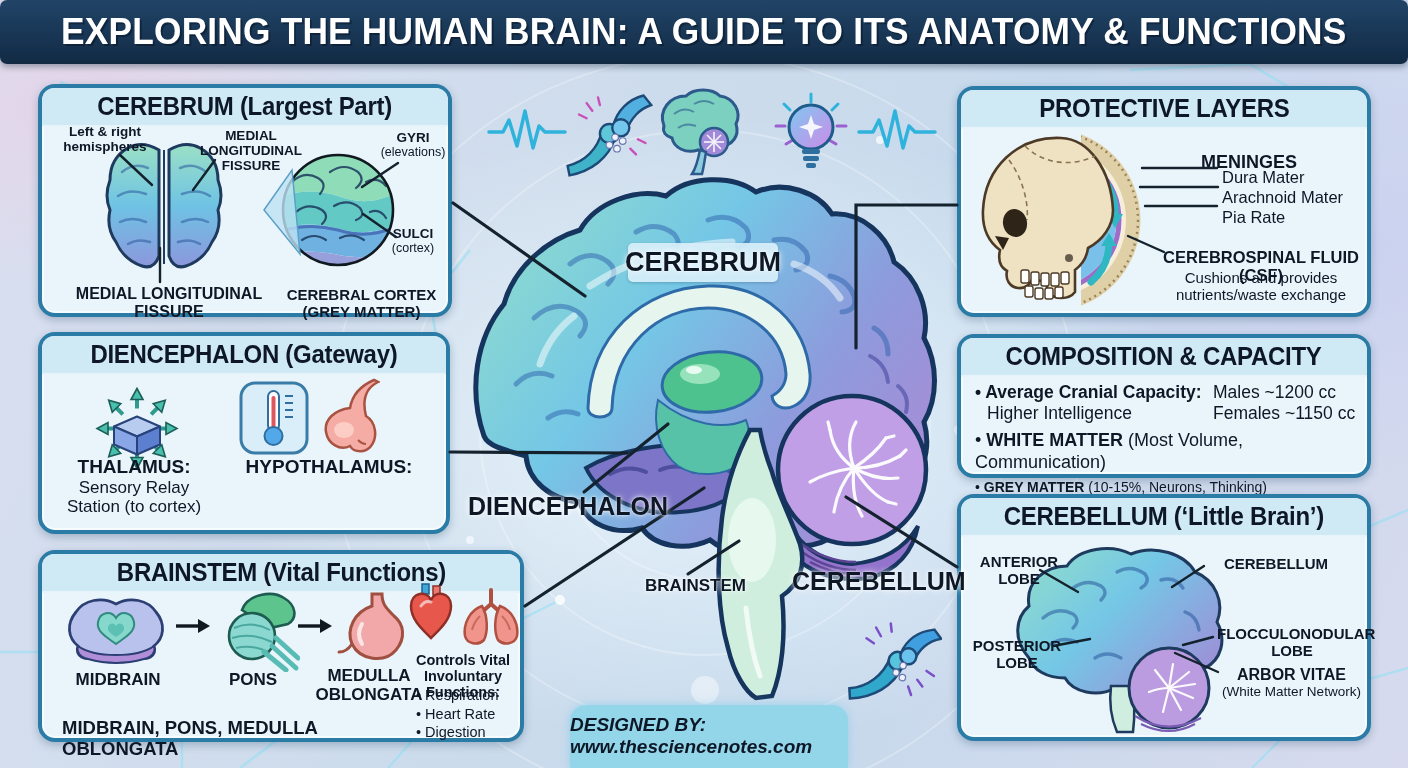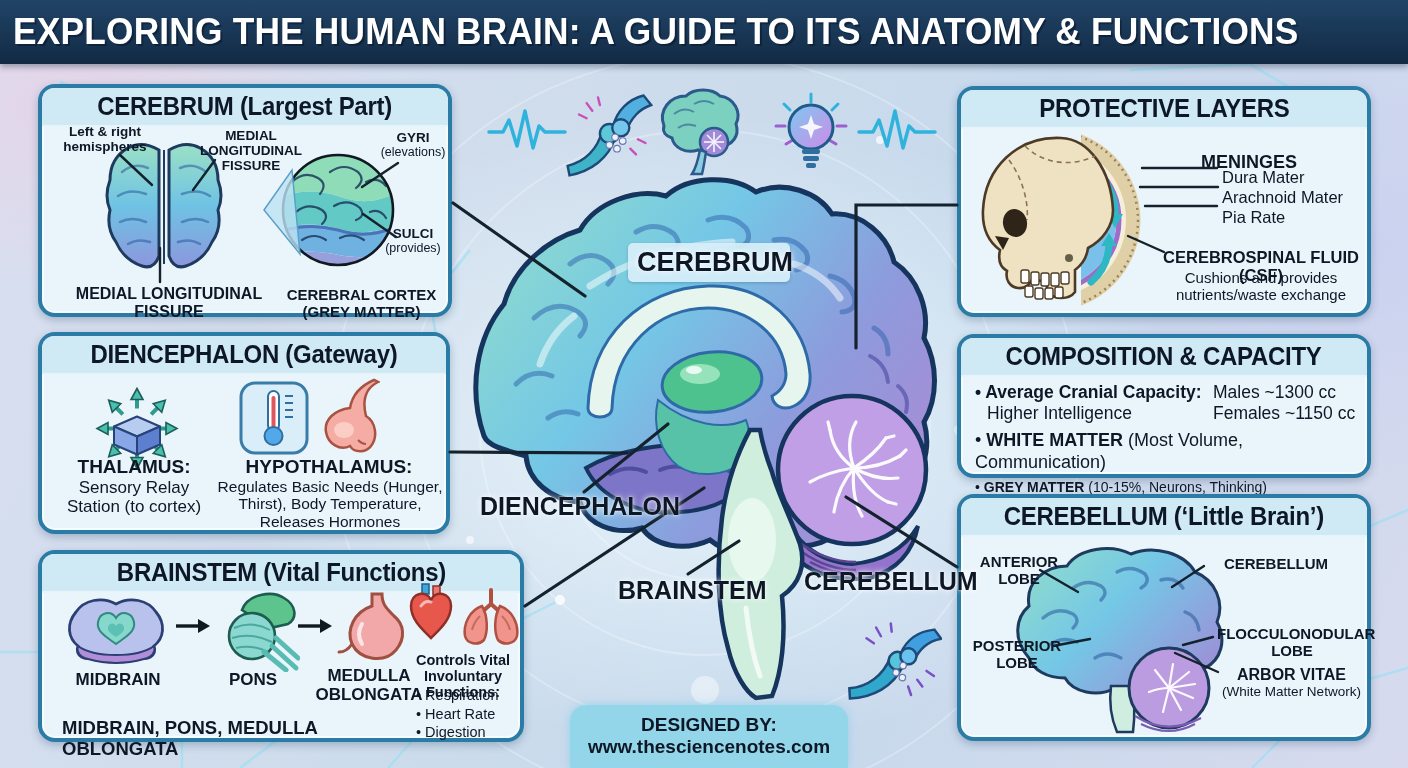--- a/index.html
+++ b/index.html
@@ -10,47 +10,47 @@
       radial-gradient(420px 260px at 6% 14%, rgba(238,205,226,.55), transparent 70%),
       radial-gradient(520px 320px at 97% 32%, rgba(198,202,242,.5), transparent 72%),
       radial-gradient(640px 420px at 50% 56%, rgba(238,250,255,.85), transparent 75%),
       linear-gradient(115deg,#dadff0,#cddcec 40%,#c6d9ec 62%,#d7daee);
   }
   svg{display:block}
   .abs{position:absolute}
   
   .titlebar{position:absolute;left:0;top:0;width:1408px;height:64px;z-index:8;
     background:linear-gradient(180deg,#214467 0%,#16324f 70%,#122a44 100%);
-    display:flex;align-items:center;justify-content:flex-start;
-    box-shadow:0 3px 6px rgba(10,30,50,.35);}
+    display:flex;align-items:center;justify-content:center;
+    box-shadow:0 3px 6px rgba(10,30,50,.35);border-radius:7px;}
   .titlebar h1{margin:0;color:#fff;font-size:36px;font-weight:700;white-space:nowrap;
     letter-spacing:.2px;transform:scaleX(.98);
     text-shadow:2px 2px 0 rgba(5,15,30,.45);}
   
   .panel{position:absolute;box-sizing:border-box;border:4px solid #2a7ca6;border-radius:17px;
     background:#eaf5fb;z-index:5;box-shadow:0 3px 8px rgba(25,60,95,.28), inset 0 0 0 2px rgba(255,255,255,.55);}
   .panel-head{position:absolute;left:0;right:0;top:0;height:37px;background:#cfe9f5;
     border-radius:12px 12px 0 0;border-bottom:2px solid #e7f4fa;
     display:flex;align-items:center;justify-content:center;}
   .panel-head span{font-weight:700;font-size:25px;letter-spacing:-.3px;transform:scaleX(.96);white-space:nowrap;}
   .lbl{position:absolute;font-weight:700;text-align:center;line-height:1.12;color:#0d1726;}
   .lbl .sub{font-weight:400;display:block;}
   .plain{font-weight:400;}
   .left{text-align:left;}
   
   .blt::before{content:"• ";}
   
   .center-lbl{position:absolute;z-index:7;font-weight:700;text-align:right;
-    text-shadow:0 0 6px rgba(255,255,255,.9),0 0 2px rgba(255,255,255,.9);padding-left:12px;}
+    text-shadow:0 0 6px rgba(255,255,255,.9),0 0 2px rgba(255,255,255,.9);}
   .cerebrum-box{background:rgba(214,238,249,.93);border-radius:5px;box-shadow:0 1px 3px rgba(20,50,80,.25);
     display:flex;align-items:center;justify-content:center;}
   
   .designed{position:absolute;left:570px;top:705px;width:278px;height:63px;z-index:7;
-    background:#93d6e9;border-radius:16px 16px 0 0;text-align:center;
-    box-shadow:0 0 10px rgba(120,200,230,.6);}
+    background:#93d6e9;border-radius:16px 16px 0 0;text-align:left;
+    box-shadow:0 0 10px rgba(120,200,230,.6);font-style:italic;}
   .designed .l1{font-weight:700;font-size:19px;margin-top:9px;}
   .designed .l2{font-weight:700;font-size:19px;}
   .z3{z-index:3}.z4{z-index:4}.z6{z-index:6;pointer-events:none}
 </style>
 </head>
 <body>
 
 <div class="stage">
 
   <svg class="abs" style="left:0;top:0;z-index:1" width="1408" height="768" viewBox="0 0 1408 768">
@@ -307,21 +307,21 @@
       <circle cx="60" cy="64" r="55" fill="none" stroke="#101820" stroke-width="2.6"></circle>
     </svg>
     <div class="lbl" style="left:8px;top:36px;width:110px;font-size:13.5px">Left &amp; right hemispheres</div>
     <div class="lbl" style="left:144px;top:40px;width:130px;font-size:13.5px">MEDIAL LONGITUDINAL FISSURE</div>
     <div class="lbl" style="left:330px;top:42px;width:82px;font-size:13.5px">
       <span>GYRI</span>
       <span class="sub" style="font-size:12.5px">(elevations)</span>
     </div>
     <div class="lbl" style="left:330px;top:138px;width:82px;font-size:13.5px">
       <span>SULCI</span>
-      <span class="sub" style="font-size:12.5px">(provides)</span>
+      <span class="sub" style="font-size:12.5px">(cortex)</span>
     </div>
     <div class="lbl" style="left:32px;top:197px;width:190px;font-size:16px">MEDIAL LONGITUDINAL FISSURE</div>
     <div class="lbl" style="left:232px;top:199px;width:175px;font-size:15px">
       <span>CEREBRAL CORTEX</span>
       <span class="sub" style="font-weight:700">(GREY MATTER)</span>
     </div>
   </section>
 
   <section class="panel" style="left:38px;top:332px;width:412px;height:202px">
     <div class="panel-head">
@@ -381,21 +381,20 @@
         </g>
     </svg>
     <svg class="abs" style="left:272px;top:40px" width="66" height="80" viewBox="0 0 66 80">
       <path d="M60,4 C46,10 38,20 36,32 C20,34 10,44 12,56 C14,68 26,75 36,70 C40,77 52,77 57,70 C64,61 62,46 52,40 C48,24 52,12 64,6 Z" fill="#f4aca4" stroke="#a85242" stroke-width="2.5"></path>
       <ellipse cx="30" cy="54" rx="10" ry="8" fill="#fcd0c8" opacity=".9"></ellipse>
       <path d="M44,64 q4,4 8,4" fill="none" stroke="#a85242" stroke-width="2"></path>
     </svg>
     <div class="lbl" style="left:12px;top:120px;width:160px;font-size:19px">THALAMUS:</div>
     <div class="lbl plain" style="left:12px;top:142px;width:160px;font-size:17px">Sensory Relay Station (to cortex)</div>
     <div class="lbl" style="left:176px;top:120px;width:222px;font-size:19px">HYPOTHALAMUS:</div>
-    <div class="lbl plain" style="left:172px;top:142px;width:232px;font-size:15.5px">Regulates Basic Needs (Hunger, Thirst), Body Temperature, Releases Hormones</div>
   </section>
 
   <section class="panel" style="left:38px;top:550px;width:486px;height:192px">
     <div class="panel-head">
       <span>BRAINSTEM (Vital Functions)</span>
     </div>
     <svg class="abs" style="left:22px;top:40px" width="104" height="70" viewBox="0 0 104 70">
       <path d="M52,10 C38,2 20,6 12,18 C2,30 4,44 14,52 C10,62 22,68 30,62 C40,68 64,68 74,62 C82,68 94,62 90,52 C100,44 102,30 92,18 C84,6 66,2 52,10 Z" fill="#b9c2ec" stroke="#2c3f74" stroke-width="2.8"></path>
       <path d="M14,52 C30,64 74,64 90,52 C92,58 88,63 80,65 C62,70 42,70 24,65 C16,63 12,58 14,52 Z" fill="#b18fd8" stroke="#2c3f74" stroke-width="2"></path>
       <path d="M52,24 C47,16 36,18 34,28 C32,38 44,44 52,50 C60,44 72,38 70,28 C68,18 57,16 52,24 Z" fill="#86d8cc" stroke="#2f8a80" stroke-width="2"></path>
@@ -503,21 +502,21 @@
     <div class="lbl plain" style="left:200px;top:180px;width:200px;font-size:15px">Cushions and provides nutrients/waste exchange</div>
   </section>
 
   <section class="panel" style="left:957px;top:334px;width:414px;height:144px">
     <div class="panel-head">
       <span>COMPOSITION &amp; CAPACITY</span>
     </div>
     <div class="abs" style="left:14px;top:44px;width:386px;font-size:17.5px;line-height:1.18">
       <div style="display:grid;grid-template-columns:238px auto">
         <span class="blt" style="font-weight:700"><span>Average Cranial Capacity:</span></span>
-        <span>Males ~1300 cc</span>
+        <span>Males ~1200 cc</span>
       </div>
       <div style="display:grid;grid-template-columns:226px auto;padding-left:12px">
         <span>Higher Intelligence</span>
         <span>Females ~1150 cc</span>
       </div>
       <div class="blt" style="margin-top:7px;font-size:18px">
         <span style="font-weight:700">WHITE MATTER</span>
         <span class="plain" style="font-weight:400">(Most Volume, Communication)</span>
       </div>
       <div class="blt" style="margin-top:6px;font-size:14px">
@@ -601,21 +600,21 @@
       <line x1="1040" y1="570" x2="1078" y2="592"></line>
       <line x1="1204" y1="566" x2="1172" y2="587"></line>
       <line x1="1053" y1="646" x2="1090" y2="639"></line>
       <line x1="1213" y1="637" x2="1183" y2="645"></line>
       <line x1="1218" y1="672" x2="1175" y2="653"></line>
     </g>
   </svg>
 
   <div class="center-lbl cerebrum-box" style="left:628px;top:243px;width:150px;height:39px;font-size:27px">CEREBRUM</div>
   <div class="center-lbl" style="left:468px;top:492px;width:180px;font-size:25px">DIENCEPHALON</div>
-  <div class="center-lbl" style="left:606px;top:576px;width:140px;font-size:25px">BRAINSTEM</div>
+  <div class="center-lbl" style="left:606px;top:576px;width:140px;font-size:17px">BRAINSTEM</div>
   <div class="center-lbl" style="left:792px;top:567px;width:150px;font-size:25px">CEREBELLUM</div>
 
   <div class="designed">
     <div class="l1">DESIGNED BY:</div>
     <div class="l2">www.thesciencenotes.com</div>
   </div>
 
 </div>
 
 </body></html>

